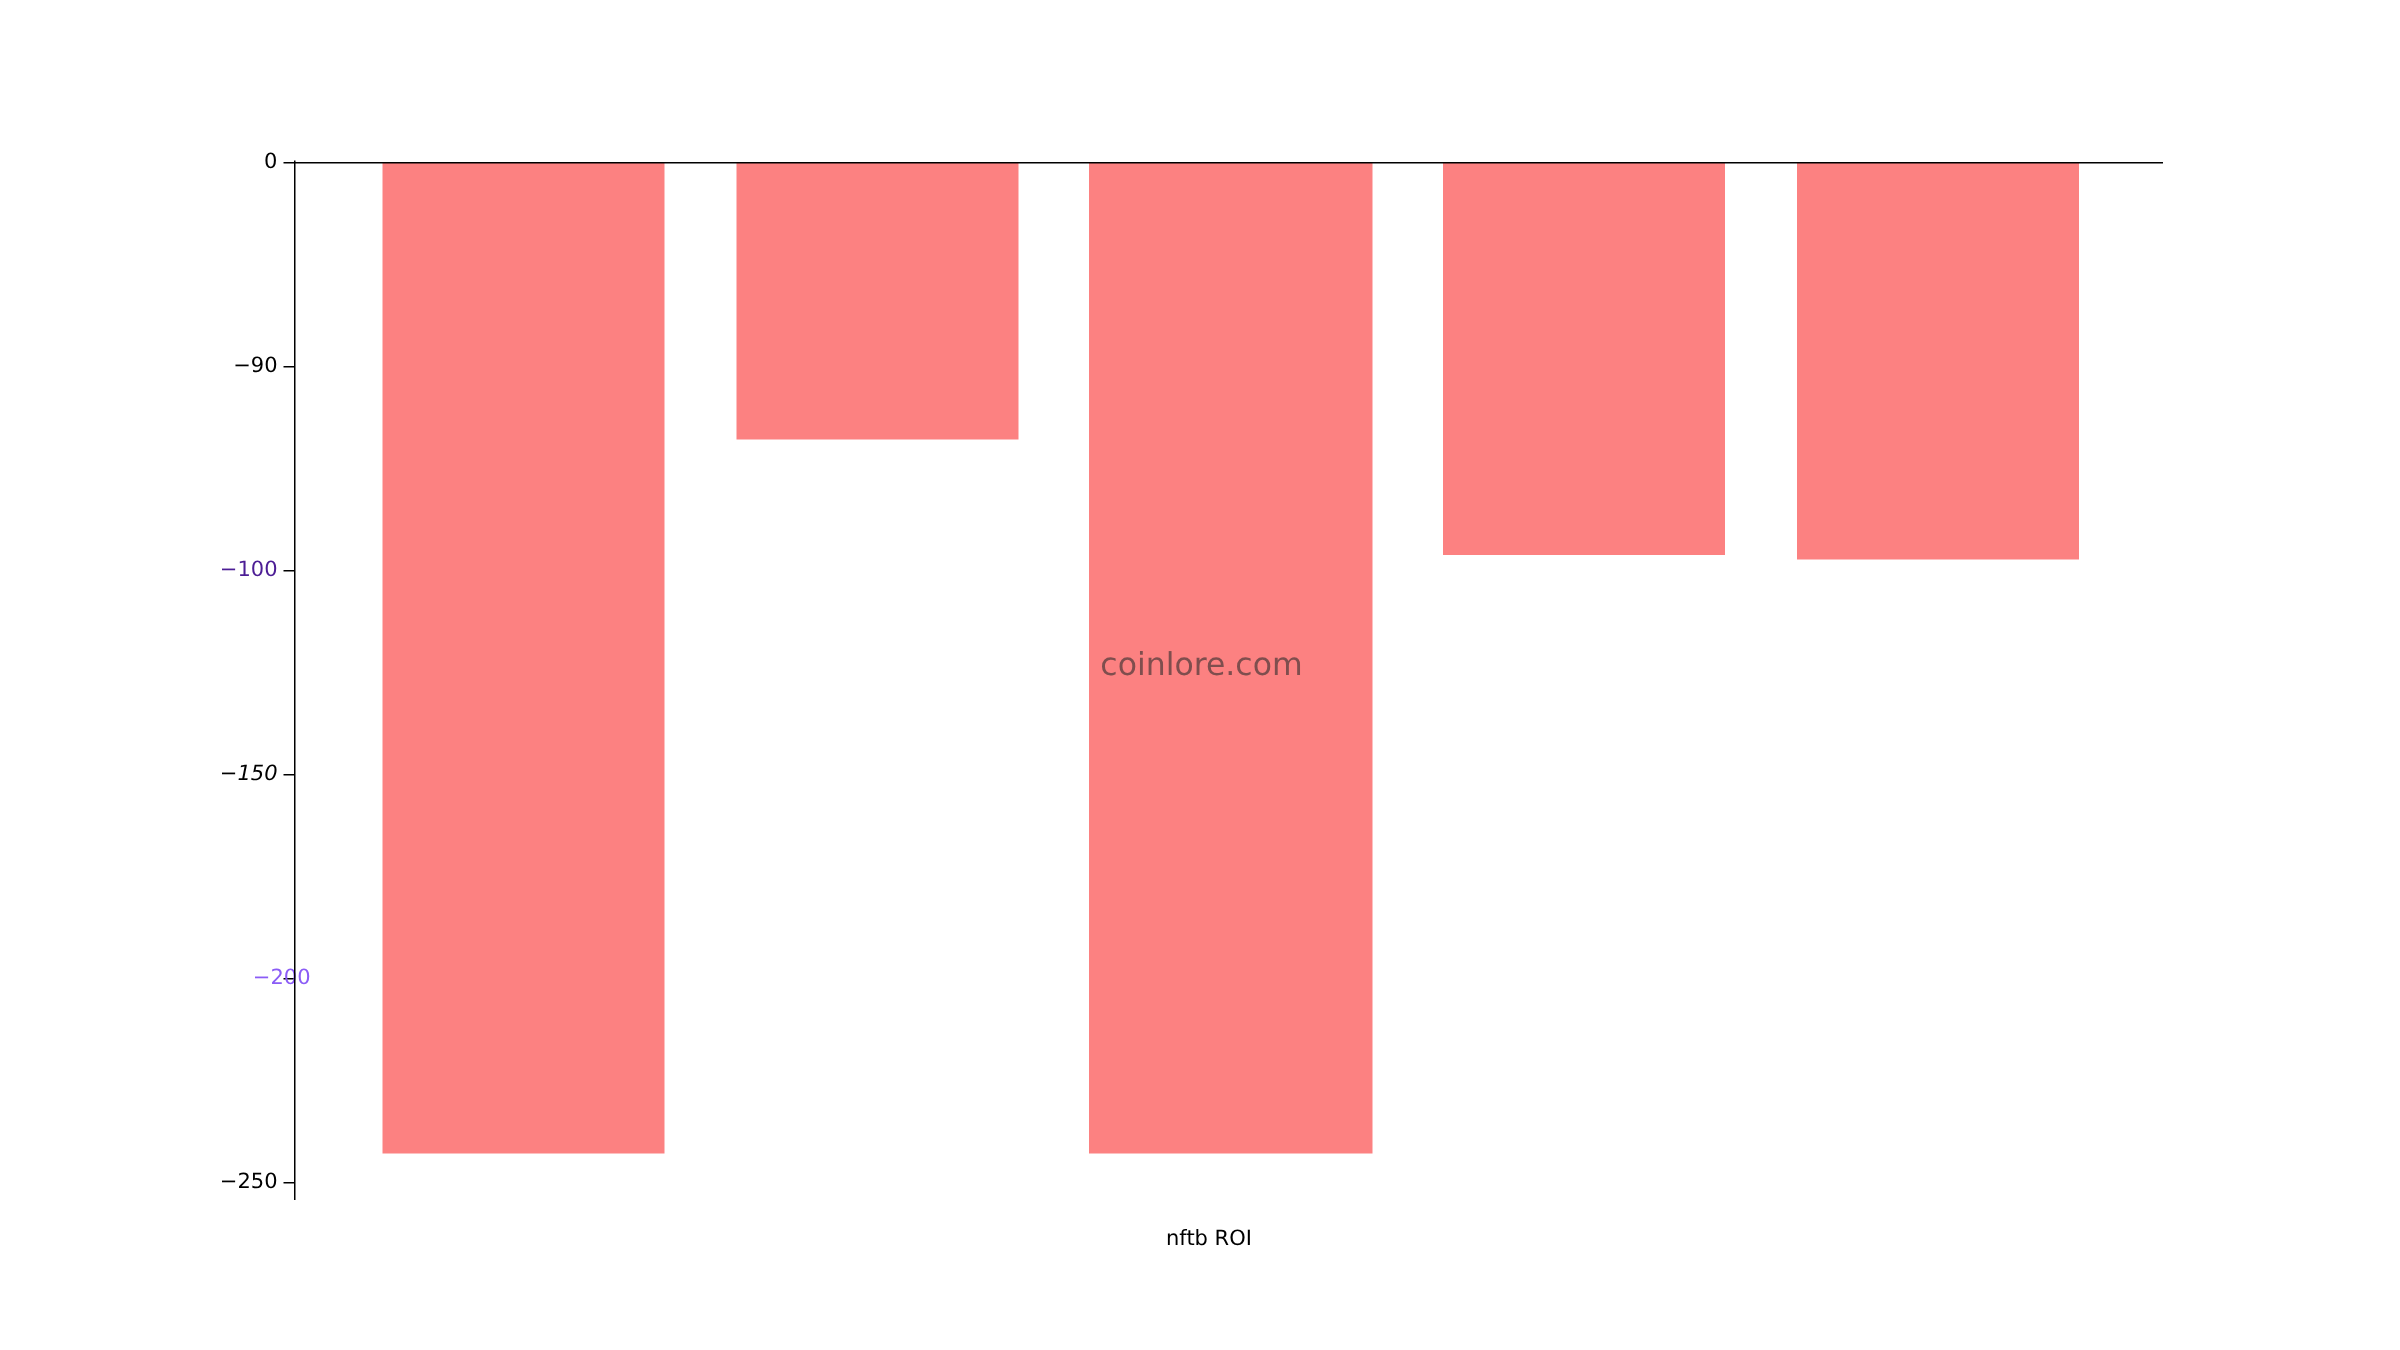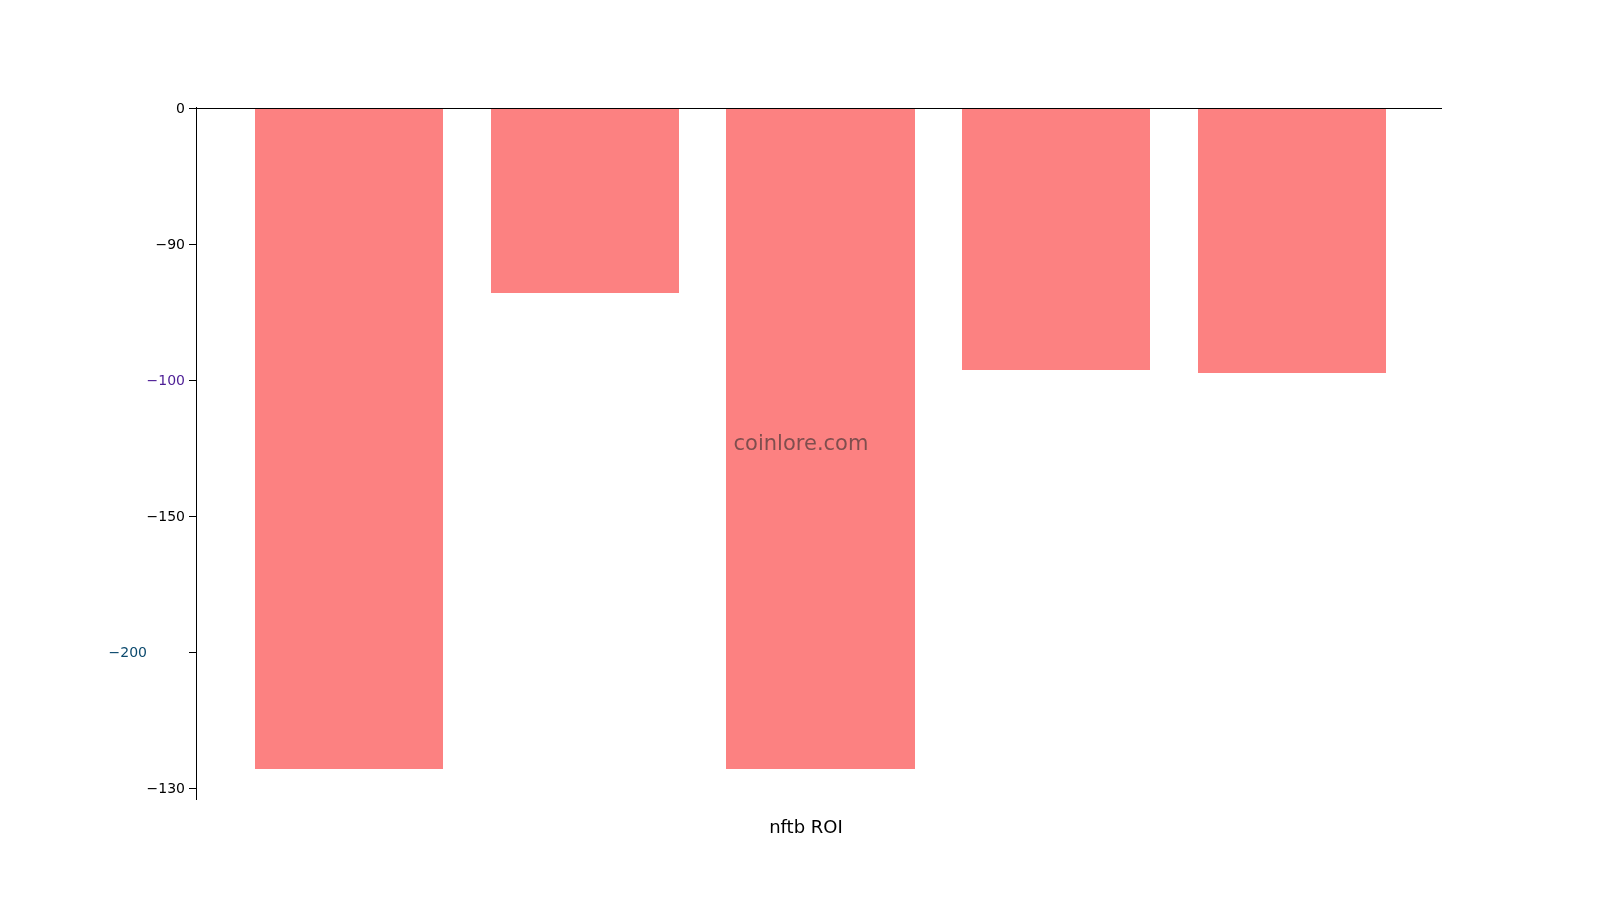--- a/index.html
+++ b/index.html
@@ -45,21 +45,21 @@
   }
   .watermark {
     position: absolute;
     transform: translate(-50%, -50%);
     font-size: 21px;
     white-space: nowrap;
   }
   .x-label {
     position: absolute;
     transform: translate(-50%, -50%);
-    font-size: 18px;
+    font-size: 14px;
     color: #000000;
     white-space: nowrap;
   }
 </style>
 </head>
 <body>
 
 <div class="stage">
   <div class="plot">
 
@@ -72,25 +72,25 @@
       </div>
 
     <div id="yticks">
         <div class="tick-mark" style="left: 189px; width: 7px; top: 107.5px; background: rgb(0, 0, 0);"></div>
         <div class="tick-label" style="right: 1415px; top: 107.5px; color: rgb(0, 0, 0);">0</div>
         <div class="tick-mark" style="left: 189px; width: 7px; top: 243.5px; background: rgb(0, 0, 0);"></div>
         <div class="tick-label" style="right: 1415px; top: 243.5px; color: rgb(0, 0, 0);">−90</div>
         <div class="tick-mark" style="left: 189px; width: 7px; top: 379.5px; background: rgb(0, 0, 0);"></div>
         <div class="tick-label" style="right: 1415px; top: 379.5px; color: #4c1d95;">−100</div>
         <div class="tick-mark" style="left: 189px; width: 7px; top: 515.5px; background: rgb(0, 0, 0);"></div>
-        <div class="tick-label" style="right: 1415px; top: 515.5px; color: rgb(0, 0, 0);">−150</div>
+        <div class="tick-label" style="right: 1415px; top: 515.5px; color: rgb(0, 0, 0); font-style: italic;">−150</div>
         <div class="tick-mark" style="left: 189px; width: 7px; top: 651.5px; background: rgb(0, 0, 0);"></div>
-        <div class="tick-label" style="right: 1453px; top: 651.5px; color: #0c4a6e;">−200</div>
+        <div class="tick-label" style="right: 1393px; top: 651.5px; color: #8b5cf6;">−200</div>
         <div class="tick-mark" style="left: 189px; width: 7px; top: 787.5px; background: rgb(0, 0, 0);"></div>
-        <div class="tick-label" style="right: 1415px; top: 787.5px; color: rgb(0, 0, 0);">−130</div>
+        <div class="tick-label" style="right: 1415px; top: 787.5px; color: rgb(0, 0, 0);">−250</div>
       </div>
 
     <div class="axis-line" id="y-spine" style="left: 196px; top: 107px; width: 1px; height: 693px; background: rgb(0, 0, 0);"></div>
     <div class="axis-line" id="x-spine" style="left: 196px; top: 107.5px; width: 1246px; height: 1px; background: rgb(0, 0, 0);"></div>
 
     <div class="watermark" id="watermark" style="left: 801px; top: 443px; color: rgb(45, 45, 45); opacity: 0.6;">coinlore.com</div>
 
     <div class="x-label" id="xlabel" style="left: 806px; top: 826px;">nftb ROI</div>
   </div>
 </div>

